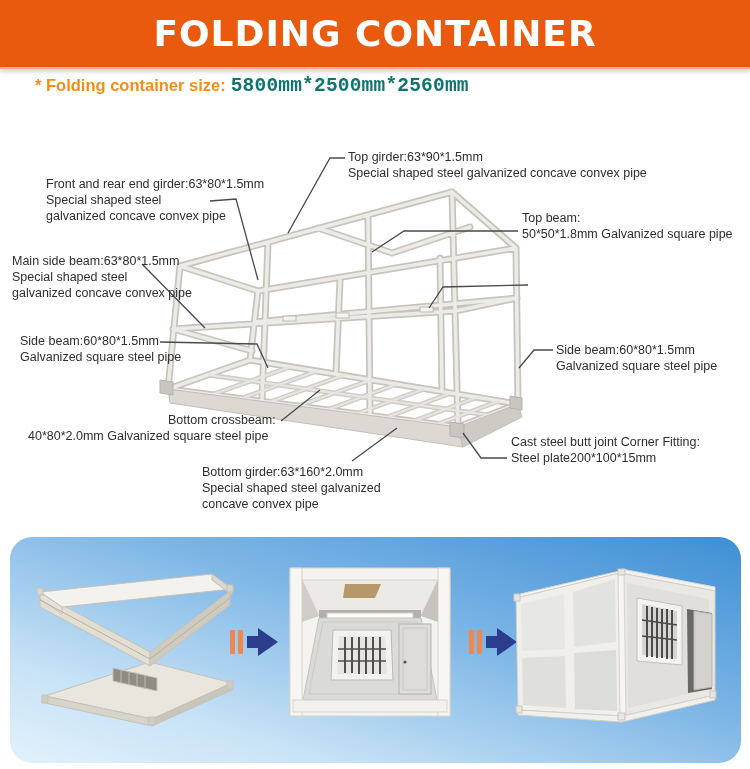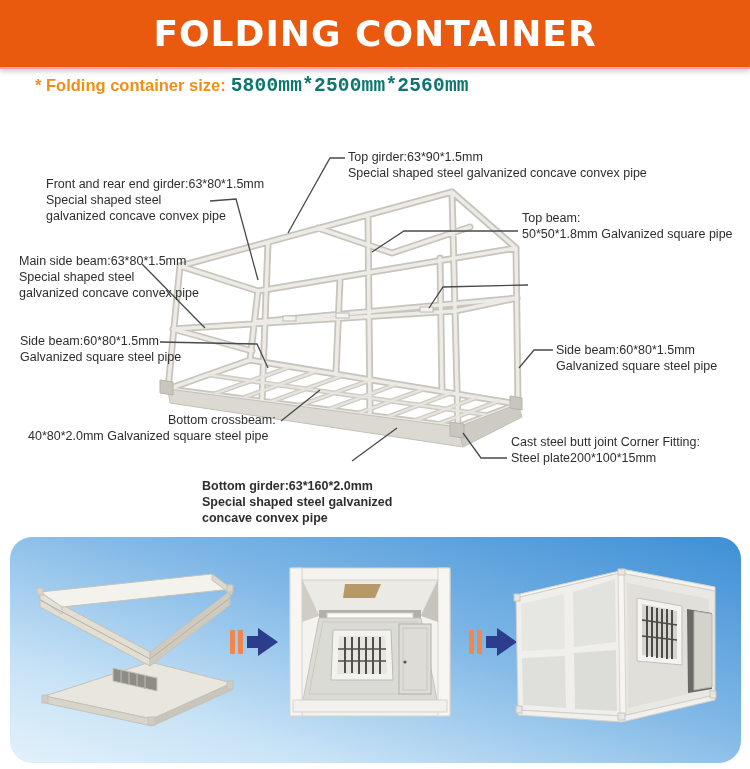--- a/index.html
+++ b/index.html
@@ -96,39 +96,39 @@
     <span>Top girder:63*90*1.5mm</span>
     <span>Special shaped steel galvanized concave convex pipe</span>
   </div>
 
   <div class="dlabel" style="left:46px;top:176px;">
     <span>Front and rear end girder:63*80*1.5mm</span>
     <span>Special shaped steel</span>
     <span>galvanized concave convex pipe</span>
   </div>
 
-  <div class="dlabel" style="left:19px;top:253px;">
+  <div class="dlabel" style="left:12px;top:253px;">
     <span>Main side beam:63*80*1.5mm</span>
     <span>Special shaped steel</span>
     <span>galvanized concave convex pipe</span>
   </div>
 
   <div class="dlabel" style="left:20px;top:333px;">
     <span>Side beam:60*80*1.5mm</span>
     <span>Galvanized square steel pipe</span>
   </div>
 
   <div class="dlabel" style="left:168px;top:412px;">
     <span>Bottom crossbeam:</span>
   </div>
   <div class="dlabel" style="left:28px;top:428px;">
     <span>40*80*2.0mm Galvanized square steel pipe</span>
   </div>
 
-  <div class="dlabel" style="left:202px;top:478px;font-weight:bold;">
+  <div class="dlabel" style="left:202px;top:464px;">
     <span>Bottom girder:63*160*2.0mm</span>
     <span>Special shaped steel galvanized</span>
     <span>concave convex pipe</span>
   </div>
 
   <div class="dlabel" style="left:522px;top:210px;">
     <span>Top beam:</span>
     <span>50*50*1.8mm Galvanized square pipe</span>
   </div>
 

